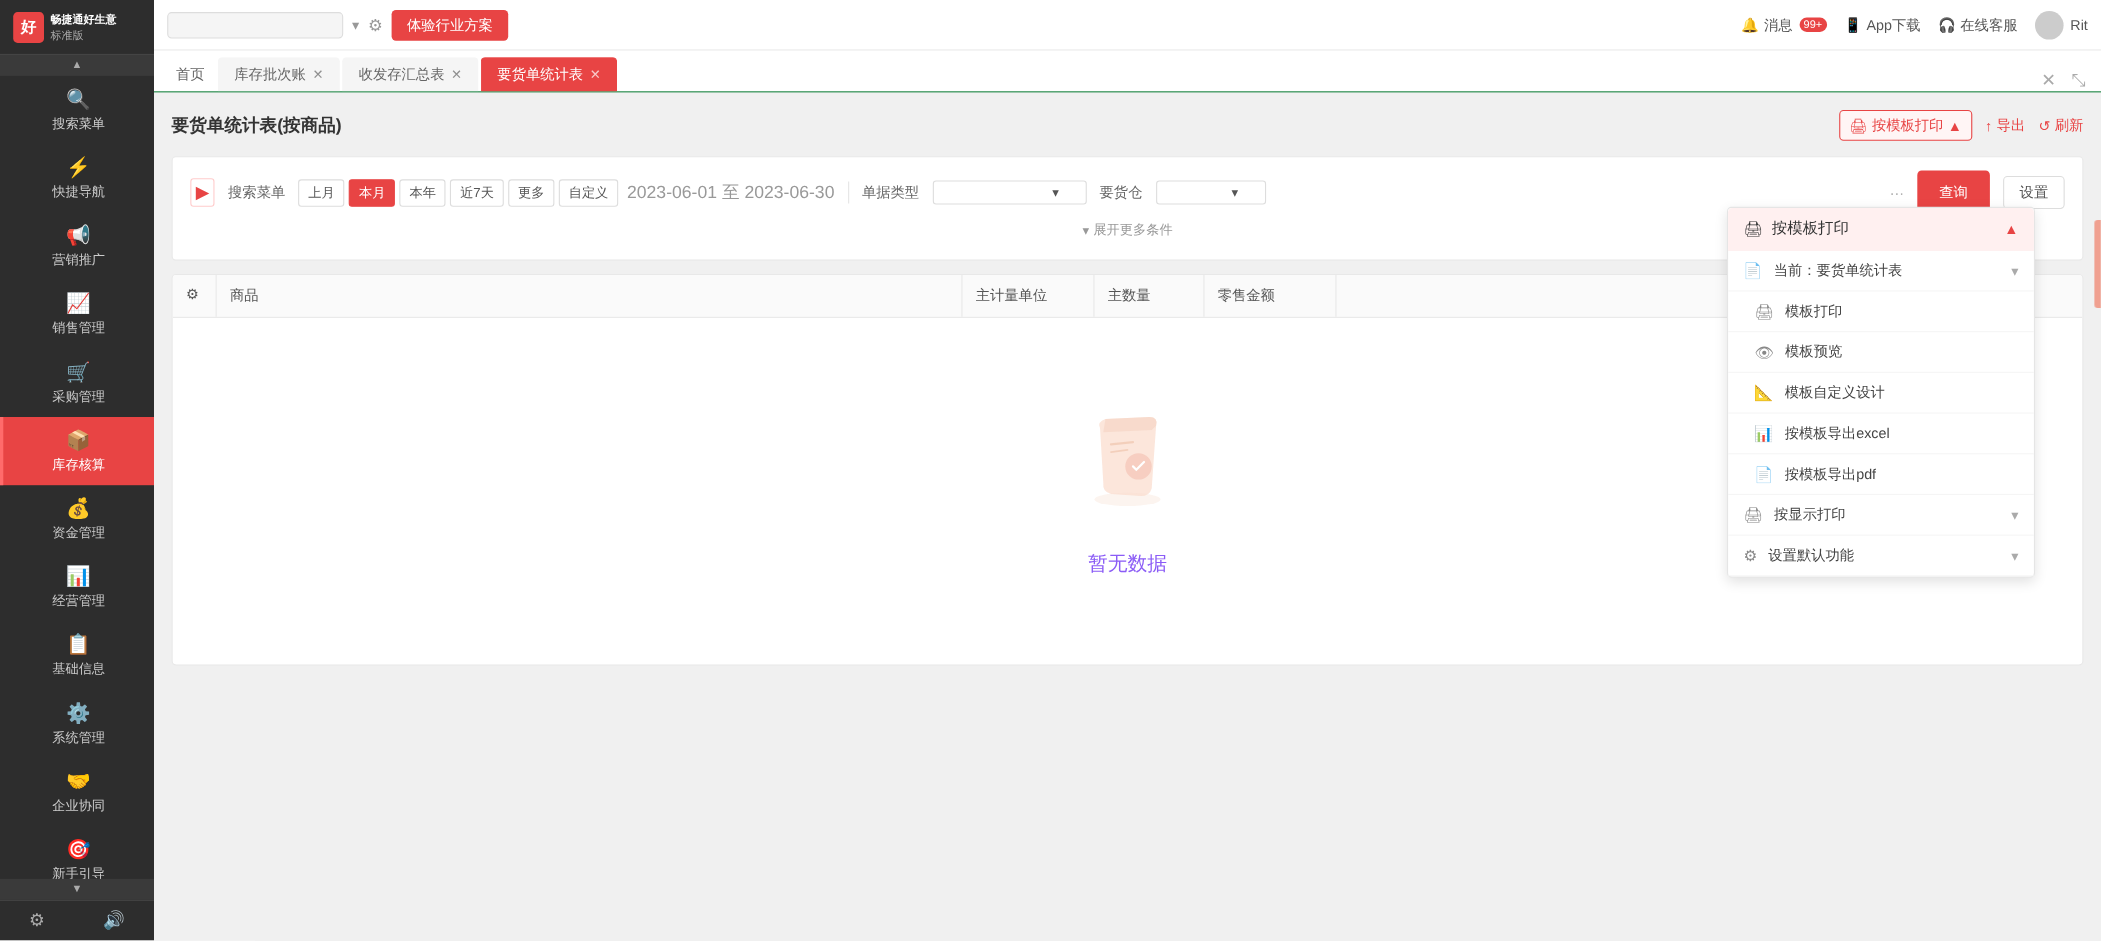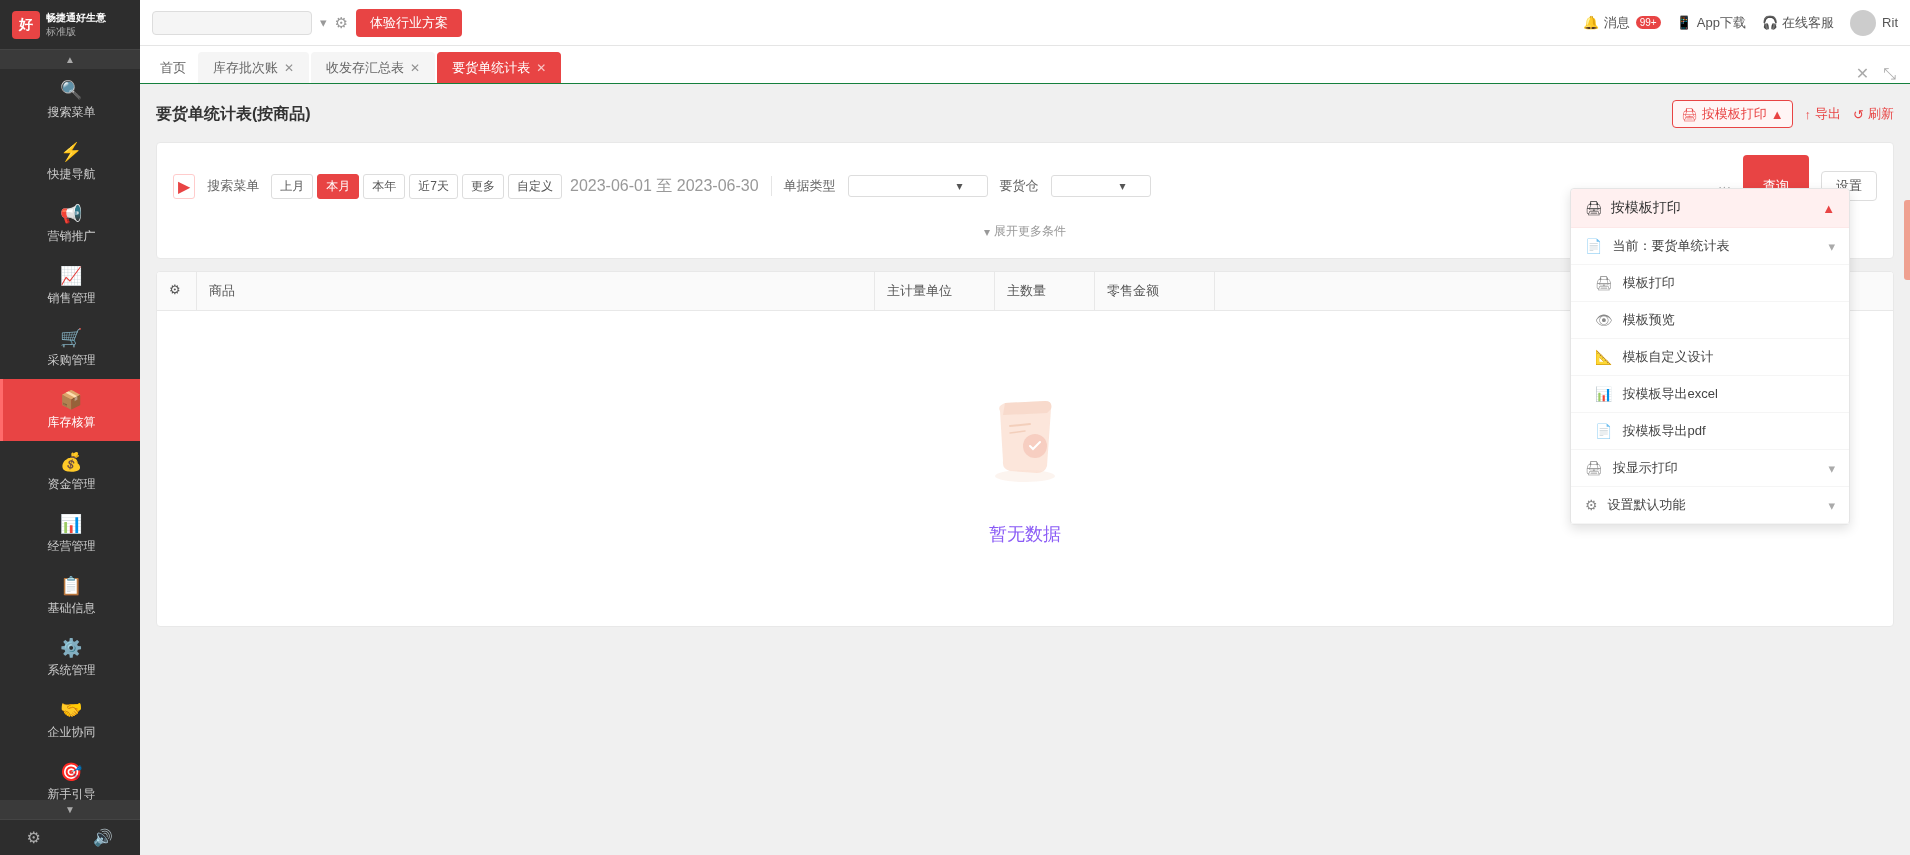--- a/index.html
+++ b/index.html
@@ -235,21 +235,21 @@
       min-width: 140px;
       display: flex;
       align-items: center;
       justify-content: space-between;
     }
     .query-btn {
       background: #e84444;
       color: #fff;
       border: none;
       border-radius: 4px;
-      padding: 22px 20px;
+      padding: 11px 20px;
       font-size: 13px;
       cursor: pointer;
       margin-left: auto;
     }
     .settings-btn {
       border: 1px solid #ddd;
       background: #fff;
       color: #555;
       border-radius: 4px;
       padding: 5px 14px;

